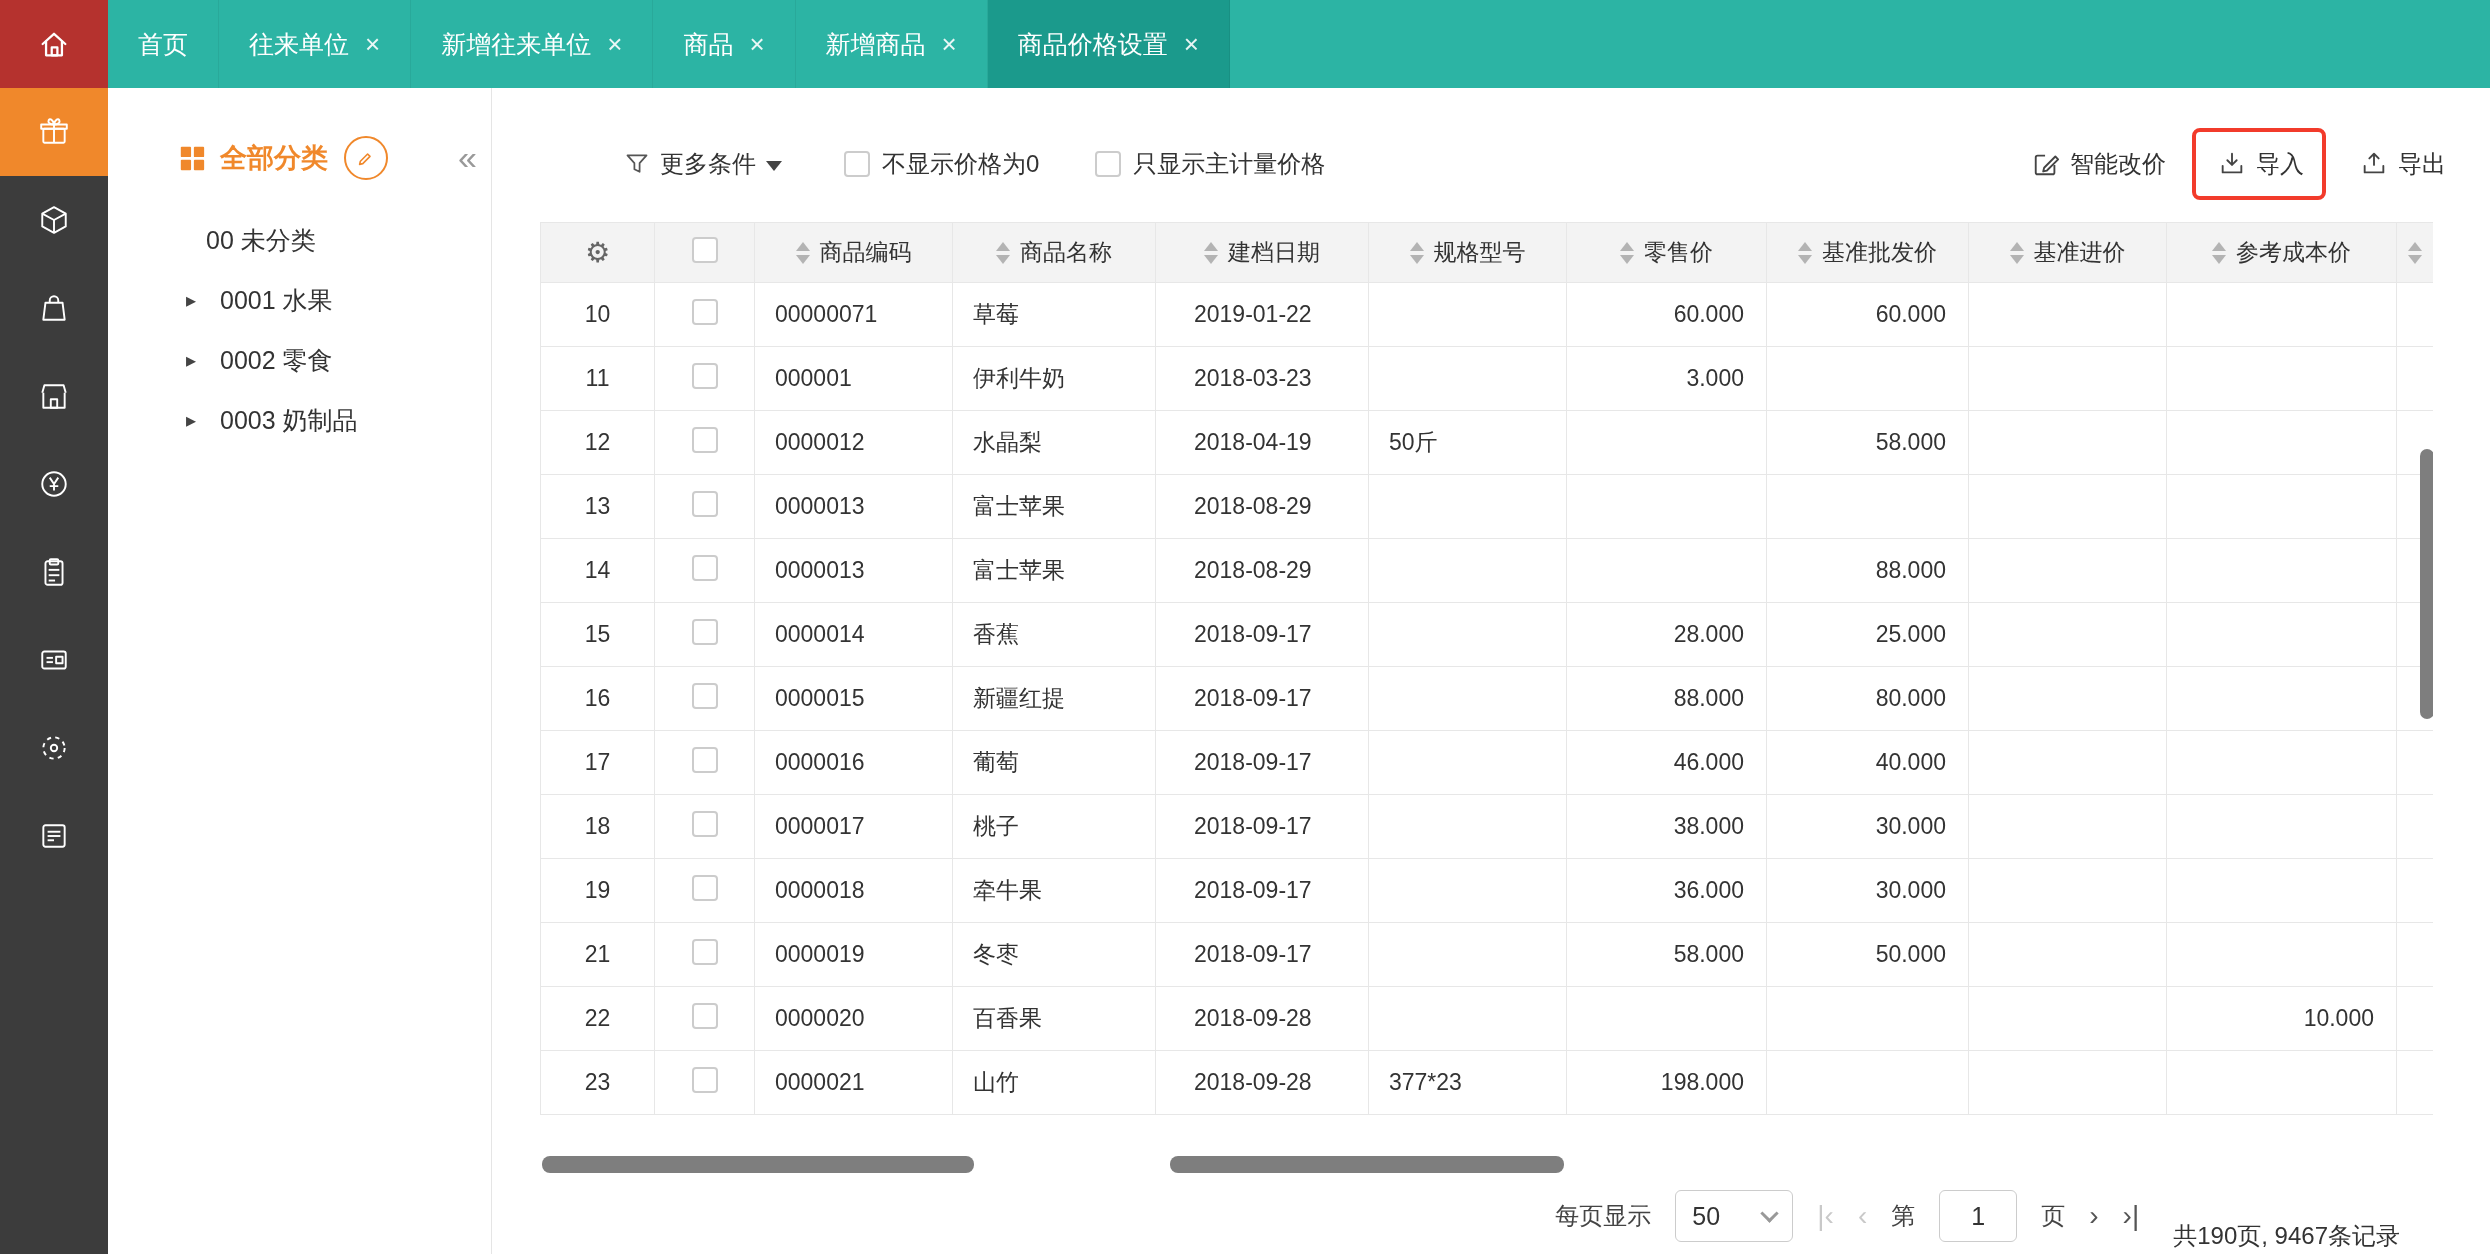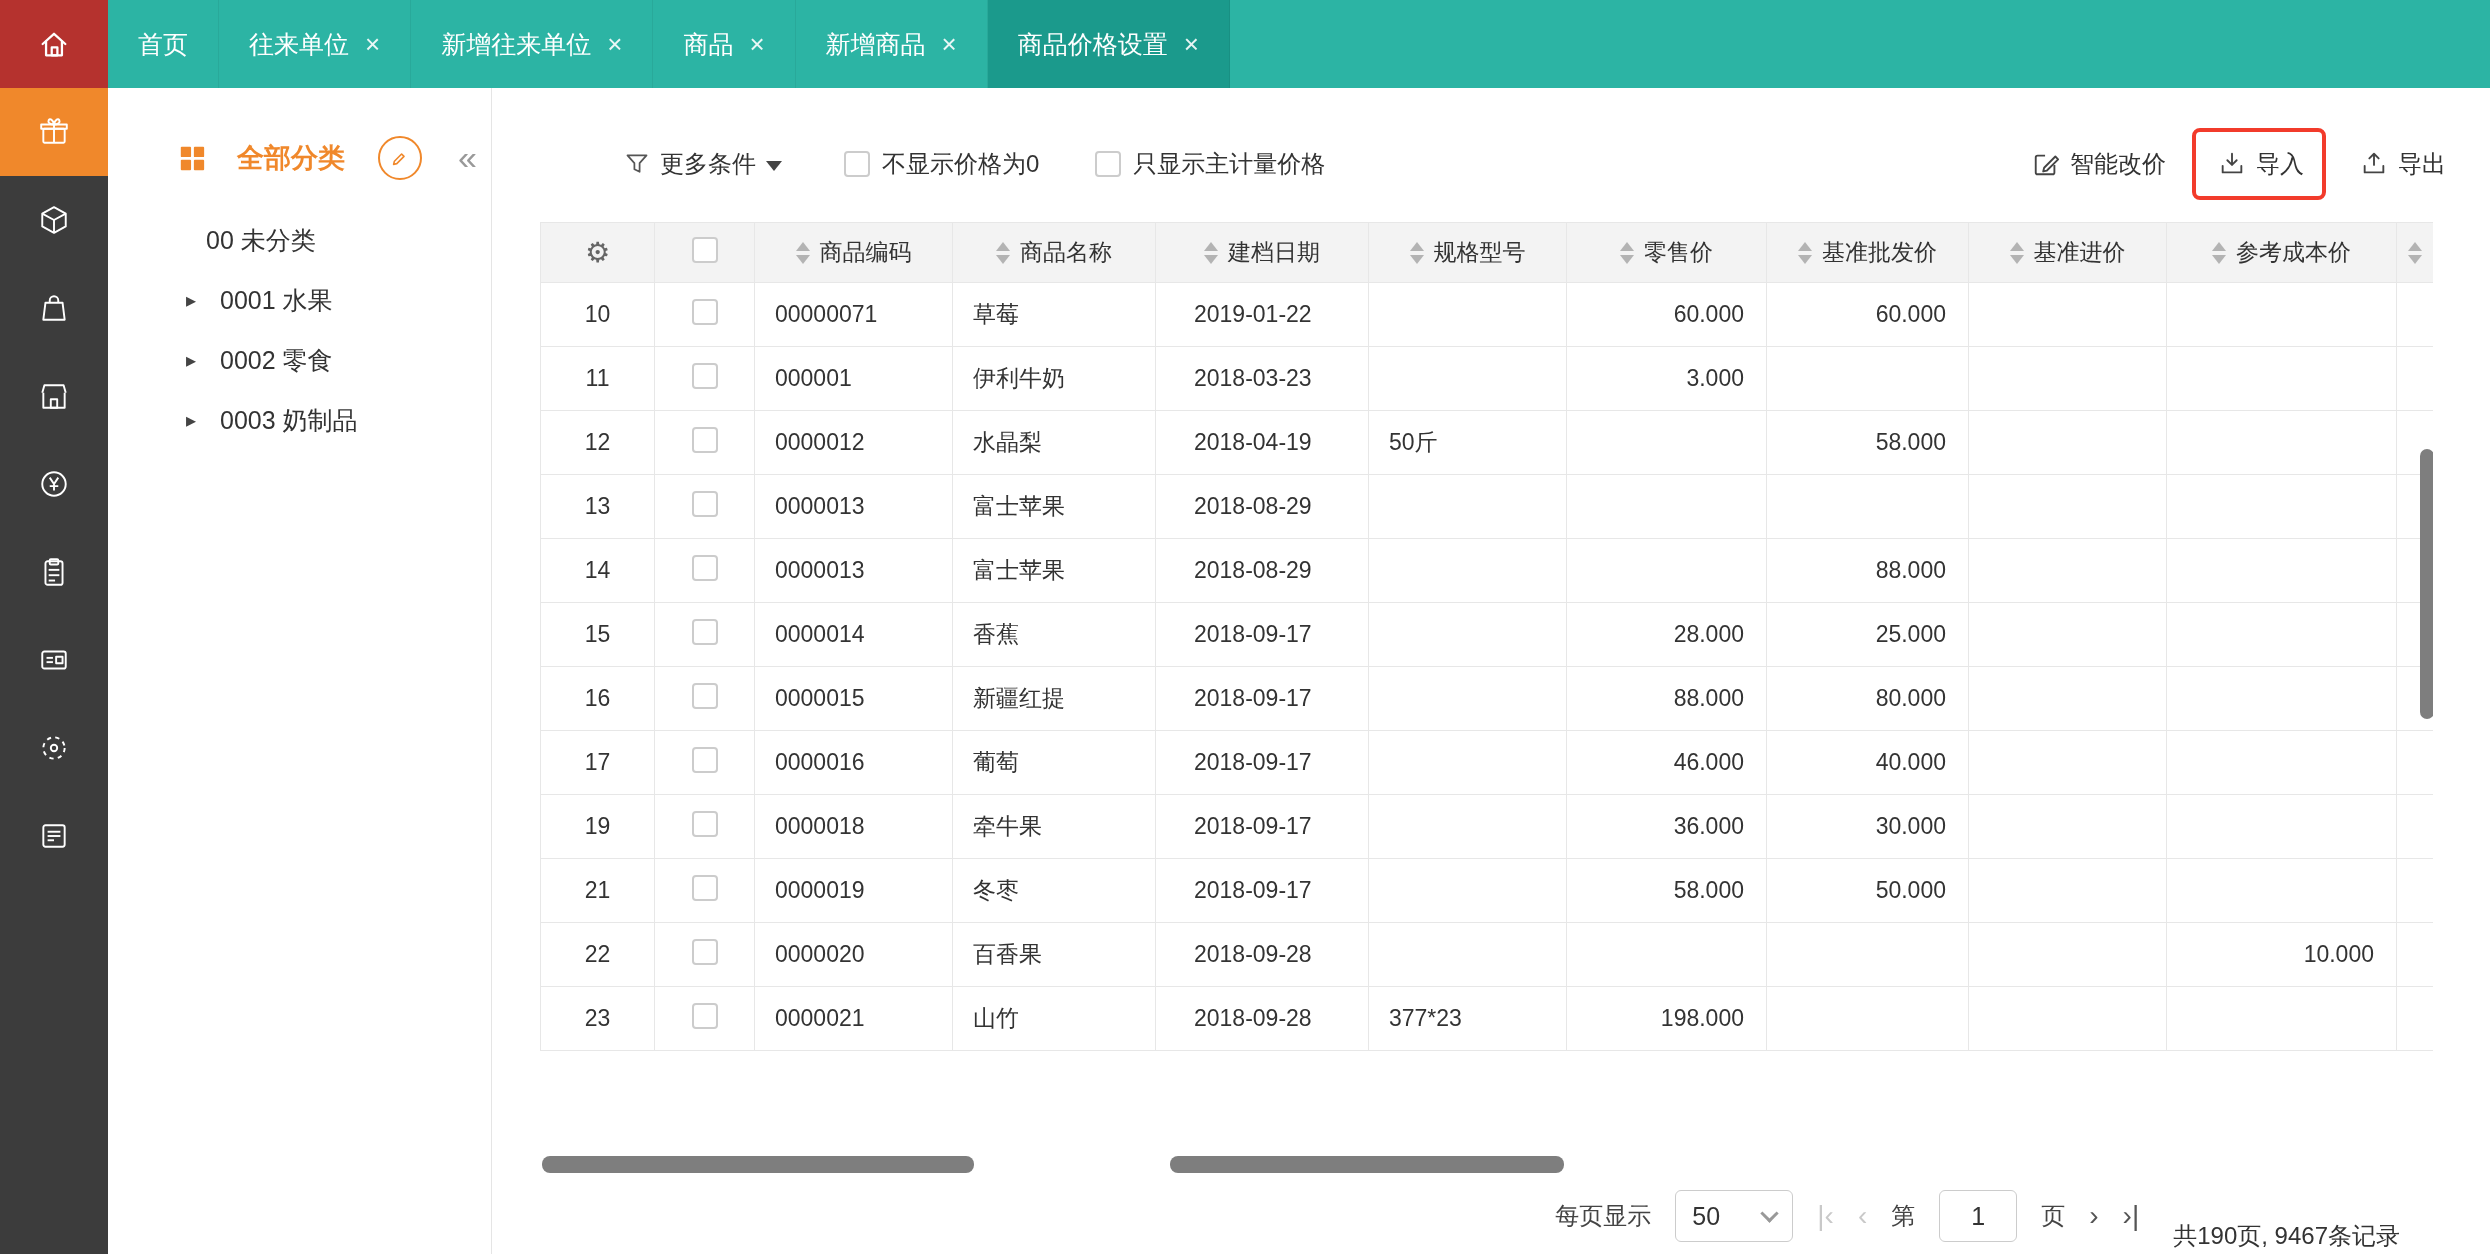--- a/index.html
+++ b/index.html
@@ -21,21 +21,21 @@
   
   .layout { flex: 1; display: flex; min-height: 0; }
 
   
   .rail { width: 108px; background: #3C3C3C; display: flex; flex-direction: column; flex-shrink: 0; }
   .rail-item { height: 88px; display: flex; align-items: center; justify-content: center; color: #fff; cursor: pointer; }
   .rail-item.selected { background: #F0882B; }
 
   
   .catpanel { width: 384px; border-right: 1px solid #E5E5E5; position: relative; padding-top: 40px; flex-shrink: 0; background: #fff; }
-  .cat-header { display: flex; align-items: center; padding-left: 70px; height: 60px; gap: 17px; }
+  .cat-header { display: flex; align-items: center; padding-left: 70px; height: 60px; }
   .cat-title { color: #F0882B; font-size: 27px; font-weight: bold; margin-left: 14px; }
   .edit-circle { width: 44px; height: 44px; border: 2px solid #F0882B; border-radius: 50%; display: flex; align-items: center; justify-content: center; margin-left: 16px; cursor: pointer; }
   .collapse { position: absolute; top: 52px; right: 14px; font-size: 34px; color: #999; cursor: pointer; line-height: 1; }
   .cat-list { list-style: none; margin-top: 22px; }
   .cat-item { height: 60px; display: flex; align-items: center; font-size: 25px; color: #333; padding-left: 112px; position: relative; cursor: pointer; }
   .cat-item.root { padding-left: 98px; }
   .cat-item .tri { position: absolute; left: 78px; font-size: 20px; color: #444; }
 
   
   .main { flex: 1; display: flex; flex-direction: column; min-width: 0; position: relative; background: #fff; }
@@ -487,20 +487,33 @@
                 <td class="c-text">葡萄</td>
                 <td class="c-text c-date">2018-09-17</td>
                 <td class="c-text"></td>
                 <td class="c-num">46.000</td>
                 <td class="c-num">40.000</td>
                 <td class="c-num"></td>
                 <td class="c-num"></td>
                 <td class="c-part"></td>
               </tr>
               <tr>
+                <td class="c-no">18</td>
+                <td class="c-cb"><span class="cbx"></span></td>
+                <td class="c-text">0000017</td>
+                <td class="c-text">桃子</td>
+                <td class="c-text c-date">2018-09-17</td>
+                <td class="c-text"></td>
+                <td class="c-num">38.000</td>
+                <td class="c-num">30.000</td>
+                <td class="c-num"></td>
+                <td class="c-num"></td>
+                <td class="c-part"></td>
+              </tr>
+              <tr>
                 <td class="c-no">19</td>
                 <td class="c-cb"><span class="cbx"></span></td>
                 <td class="c-text">0000018</td>
                 <td class="c-text">牵牛果</td>
                 <td class="c-text c-date">2018-09-17</td>
                 <td class="c-text"></td>
                 <td class="c-num">36.000</td>
                 <td class="c-num">30.000</td>
                 <td class="c-num"></td>
                 <td class="c-num"></td>

